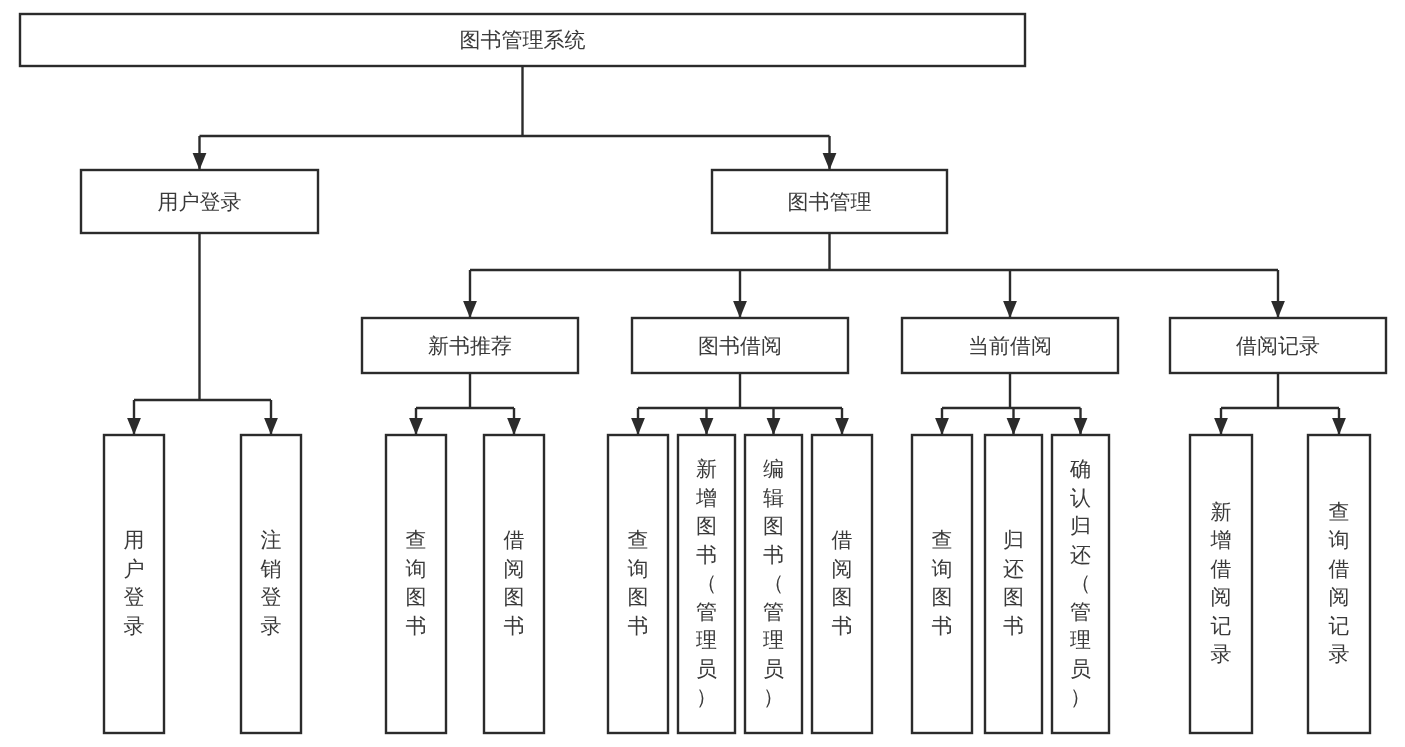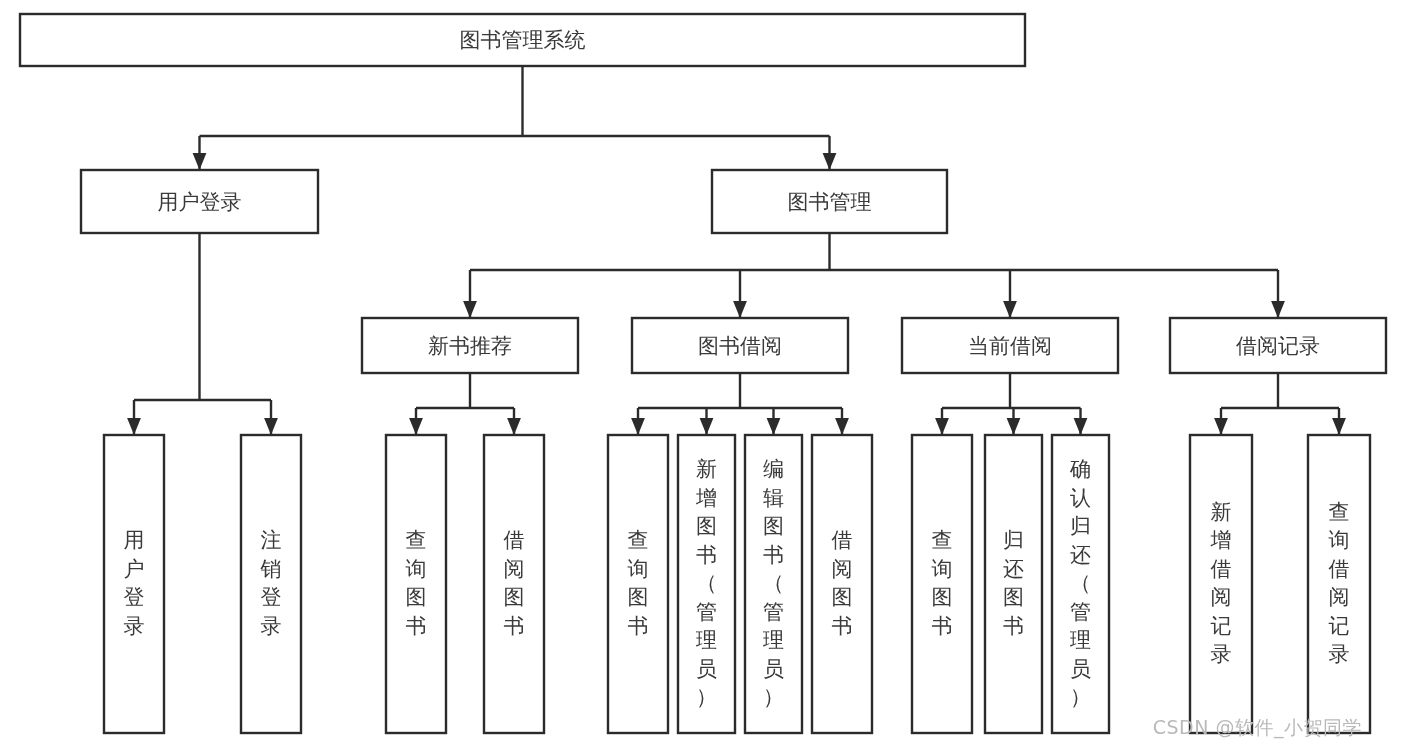--- a/index.html
+++ b/index.html
@@ -203,14 +203,13 @@
         <g>
           <rect x="1190" y="435" width="62" height="298" class="node-box" rx="0"></rect>
           <text x="1221" class="node-label-v"><tspan x="1221" y="518.75">新</tspan><tspan x="1221" y="547.25">增</tspan><tspan x="1221" y="575.75">借</tspan><tspan x="1221" y="604.25">阅</tspan><tspan x="1221" y="632.75">记</tspan><tspan x="1221" y="661.25">录</tspan></text>
         </g>
         <g>
           <rect x="1308" y="435" width="62" height="298" class="node-box" rx="0"></rect>
           <text x="1339" class="node-label-v"><tspan x="1339" y="518.75">查</tspan><tspan x="1339" y="547.25">询</tspan><tspan x="1339" y="575.75">借</tspan><tspan x="1339" y="604.25">阅</tspan><tspan x="1339" y="632.75">记</tspan><tspan x="1339" y="661.25">录</tspan></text>
         </g>
       </g>
   </svg>
-  <div class="watermark">CSDN @软件_小贺同学</div>
 </div>
 
 </body></html>

